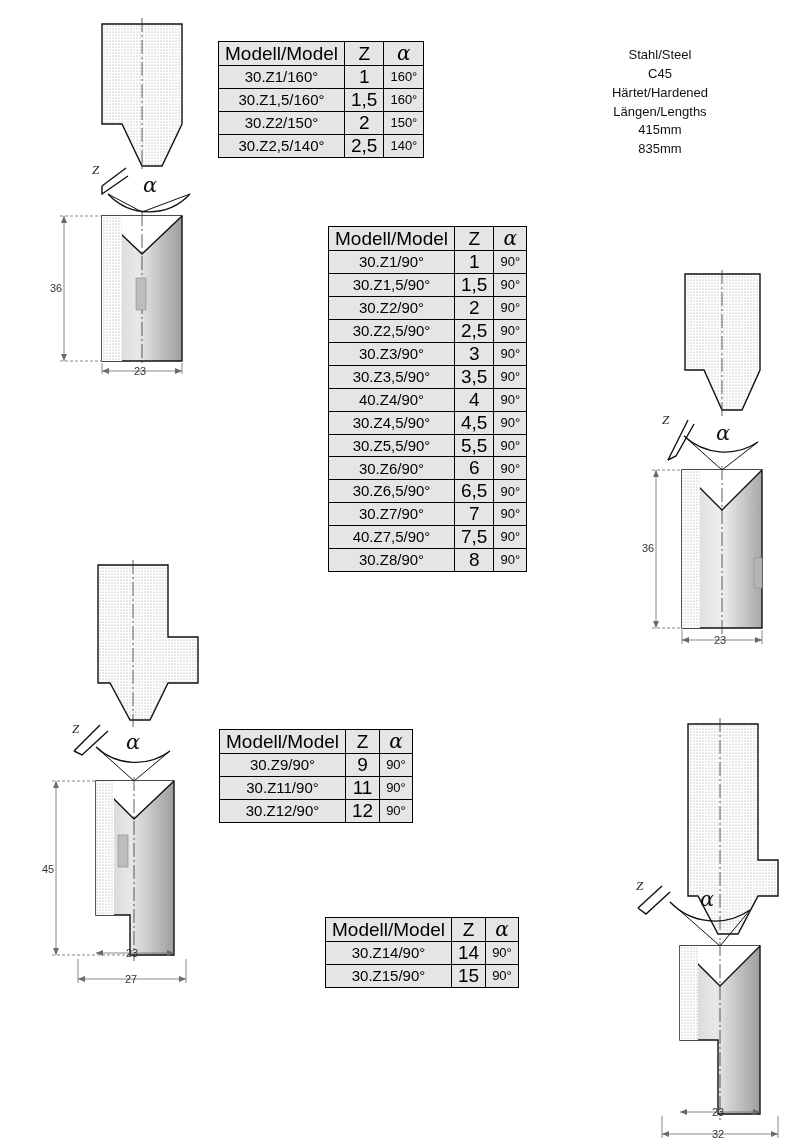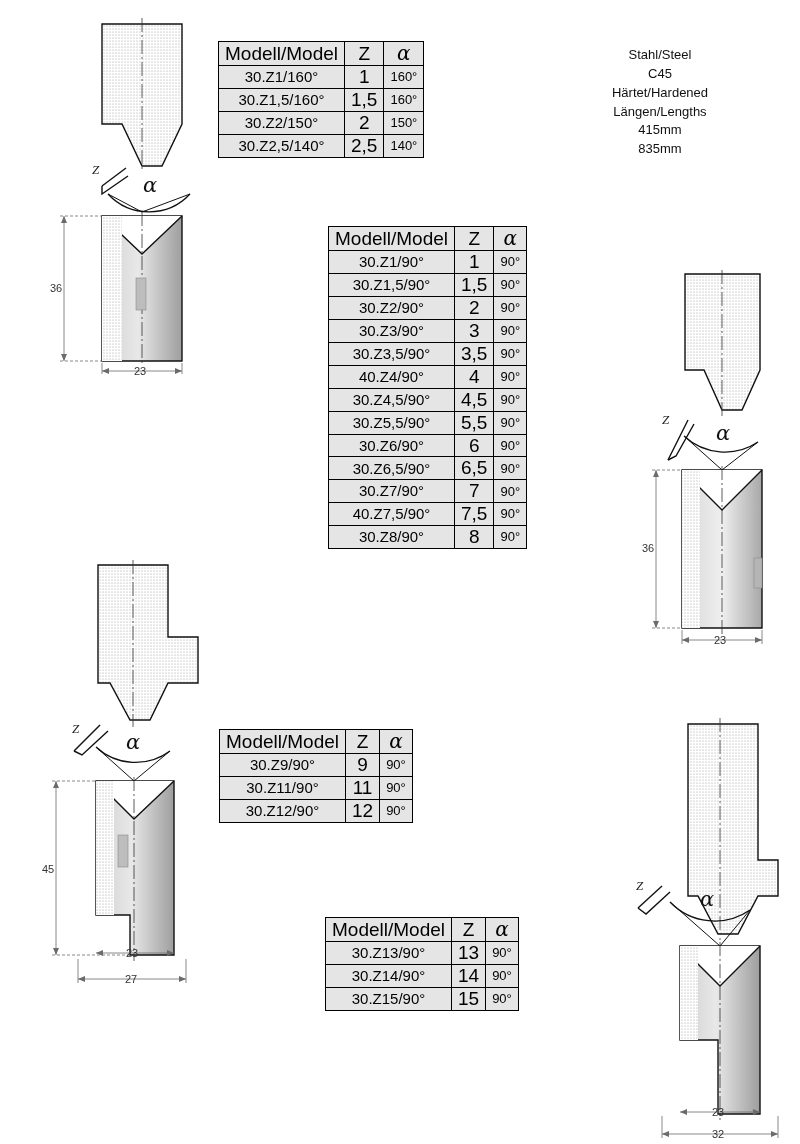--- a/index.html
+++ b/index.html
@@ -213,20 +213,25 @@
           <td class="model">30.Z1,5/90°</td>
           <td class="zv">1,5</td>
           <td class="av">90°</td>
         </tr>
     <tr>
           <td class="model">30.Z2/90°</td>
           <td class="zv">2</td>
           <td class="av">90°</td>
         </tr>
     <tr>
+          <td class="model">30.Z2,5/90°</td>
+          <td class="zv">2,5</td>
+          <td class="av">90°</td>
+        </tr>
+    <tr>
           <td class="model">30.Z3/90°</td>
           <td class="zv">3</td>
           <td class="av">90°</td>
         </tr>
     <tr>
           <td class="model">30.Z3,5/90°</td>
           <td class="zv">3,5</td>
           <td class="av">90°</td>
         </tr>
     <tr>
@@ -395,25 +400,20 @@
     </table>
 
   <table class="spec" style="left:325px; top:917px;">
     <tbody>
         <tr class="head">
       <td class="model">Modell/Model</td>
       <td class="zv">Z</td>
       <td class="av"><span class="alpha">α</span></td>
     </tr>
     <tr>
-          <td class="model">30.Z13/90°</td>
-          <td class="zv">13</td>
-          <td class="av">90°</td>
-        </tr>
-    <tr>
           <td class="model">30.Z14/90°</td>
           <td class="zv">14</td>
           <td class="av">90°</td>
         </tr>
     <tr>
           <td class="model">30.Z15/90°</td>
           <td class="zv">15</td>
           <td class="av">90°</td>
         </tr>
   </tbody>

